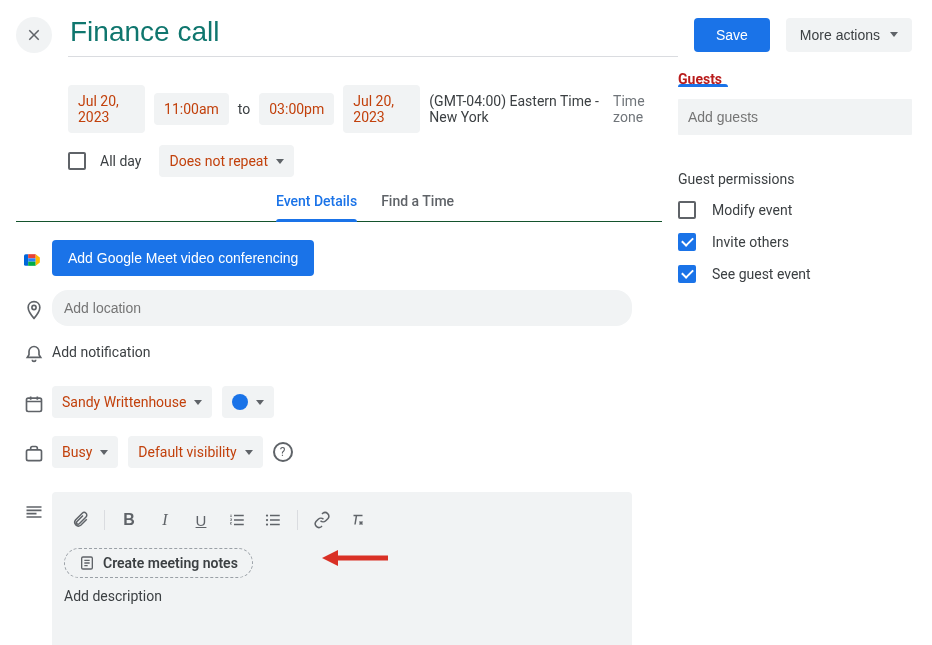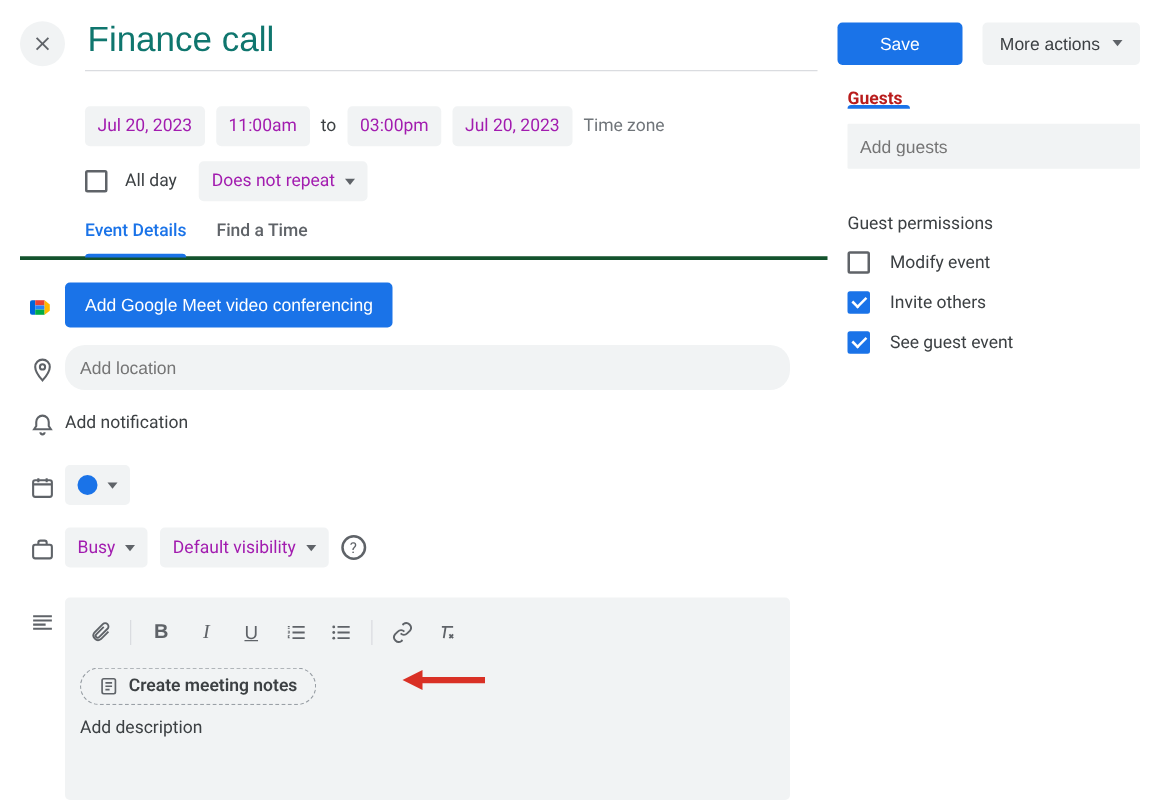--- a/index.html
+++ b/index.html
@@ -2,37 +2,37 @@
 <html><head>
 <meta charset="utf-8">
 <style>
   * { box-sizing: border-box; margin: 0; padding: 0; }
   body { font-family: "Google Sans", Roboto, Arial, sans-serif; font-size: 14px; color: #3c4043; background: #fff; width: 932px; }
   .header { display: flex; align-items: center; padding: 12px 20px 8px 16px; gap: 16px; }
   .close-btn { width: 36px; height: 36px; border-radius: 50%; background: #f1f3f4; display:flex; align-items:center; justify-content:center; cursor:pointer; }
   .close-btn svg { width: 18px; height: 18px; }
   .title-input { flex: 1; font-size: 28px; font-weight: 400; color: #0f766e; border: none; border-bottom: 1px solid #dadce0; padding: 4px 2px 8px 2px; outline: none; max-width: 615px;}
   .hdr-actions { display:flex; gap:16px; align-items:center;}
-  .save-btn { background:#1a73e8; color:#fff; border:none; border-radius:4px; padding: 9px 34px; font-size:14px; font-weight:500; cursor:pointer; }
+  .save-btn { background:#1a73e8; color:#fff; border:none; border-radius:4px; padding: 9px 22px; font-size:14px; font-weight:500; cursor:pointer; }
   .more-btn { background:#f1f3f4; border:none; border-radius:4px; padding: 9px 14px; font-size:14px; color:#3c4043; cursor:pointer; display:flex; align-items:center; gap:10px;}
   .caret-down { width:0; height:0; border-left:4px solid transparent; border-right:4px solid transparent; border-top:5px solid #5f6368;}
   .columns { display:flex; padding: 0 20px 0 16px;}
   .left-col { flex: 0 0 calc(100% - 250px); }
   .right-col { flex: 0 0 234px; margin-left: auto; }
   .icon-col { width: 36px; display:flex; justify-content:center; align-items:flex-start; padding-top:4px; color:#5f6368; flex-shrink:0;}
   .icon-col svg { width:20px; height:20px; }
-  .chip { background:#f1f3f4; border-radius:4px; padding: 8px 10px; font-size:14px; color:#a21caf; cursor:pointer; display:inline-flex; align-items:center; gap:8px;}
+  .chip { background:#f1f3f4; border-radius:4px; padding: 8px 10px; font-size:14px; color:#c2410c; cursor:pointer; display:inline-flex; align-items:center; gap:8px;}
   .time-row { display:flex; align-items:center; gap:9px; padding-left:52px; margin: 20px 0 12px 0;}
   .plain { color:#3c4043; font-size:14px;}
   .tz-label { color:#70757a; font-size:14px;}
   .allday-row { display:flex; align-items:center; gap:14px; padding-left:52px; margin-bottom: 16px;}
   .checkbox { width:18px; height:18px; border:2px solid #5f6368; border-radius:2px; display:inline-block; cursor:pointer;}
   .checkbox.checked { background:#1a73e8; border-color:#1a73e8; position:relative;}
   .checkbox.checked::after { content:''; position:absolute; left:4px; top:0px; width:5px; height:9px; border:solid #fff; border-width:0 2px 2px 0; transform:rotate(45deg);}
-  .tabs { display:flex; gap:24px; border-bottom:3px solid #14532d; padding-left:52px; margin-bottom: 18px;}
+  .tabs { display:flex; gap:24px; border-bottom:1px solid #14532d; padding-left:52px; margin-bottom: 18px; justify-content: center;}
   .tab { padding: 0 0 12px 0; font-size:14px; color:#5f6368; cursor:pointer; font-weight:500;}
   .tab.active { color:#1a73e8; position:relative;}
   .tab.active::after { content:''; position:absolute; left:0; right:0; bottom:-1px; height:3px; background:#1a73e8; border-radius:3px 3px 0 0;}
   .detail-row { display:flex; align-items:center; margin-bottom: 14px;}
   .detail-content { flex:1; padding-right: 30px;}
   .meet-btn { background:#1a73e8; color:#fff; border:none; border-radius:4px; padding: 10px 16px; font-size:14px; font-weight:500; cursor:pointer;}
   .loc-input { width:100%; background:#f1f3f4; border:none; border-radius:16px; padding:10px 12px; font-size:14px; color:#3c4043; outline:none;}
   .link-text { color:#3c4043; font-size:14px; cursor:pointer; padding:4px 0;}
   .owner-row { display:flex; gap:10px;}
   .color-chip { background:#f1f3f4; border-radius:4px; padding: 8px 10px; display:flex; align-items:center; gap:8px; cursor:pointer;}
@@ -76,20 +76,21 @@
 </div>
 
 <div class="columns">
   <div class="left-col">
     <div class="time-row">
       <span class="chip">Jul 20, 2023</span>
       <span class="chip">11:00am</span>
       <span class="plain">to</span>
       <span class="chip">03:00pm</span>
       <span class="chip">Jul 20, 2023</span>
+      <span class="plain">(GMT-04:00) Eastern Time - New York</span>
       <span class="tz-label">Time zone</span>
     </div>
 
     <div class="allday-row">
       <span class="checkbox"></span>
       <span class="plain">All day</span>
       <span class="chip" style="margin-left:4px;">
         <span>Does not repeat</span>
         <span class="caret-down"></span>
       </span>
@@ -141,20 +142,24 @@
 
     <div class="detail-row" style="margin-bottom:18px;">
       <div class="icon-col">
         <svg viewBox="0 0 24 24" fill="none" stroke="#5f6368" stroke-width="2">
             <rect x="3" y="5" width="18" height="16" rx="2"></rect>
             <path d="M3 9h18M8 3v4M16 3v4"></path>
           </svg>
       </div>
       <div class="detail-content">
         <div class="owner-row">
+          <span class="chip">
+            <span>Sandy Writtenhouse</span>
+            <span class="caret-down"></span>
+          </span>
           <span class="color-chip">
             <span class="color-dot"></span>
             <span class="caret-down"></span>
           </span>
         </div>
       </div>
     </div>
 
     <div class="detail-row" style="margin-bottom:24px;">
       <div class="icon-col">

